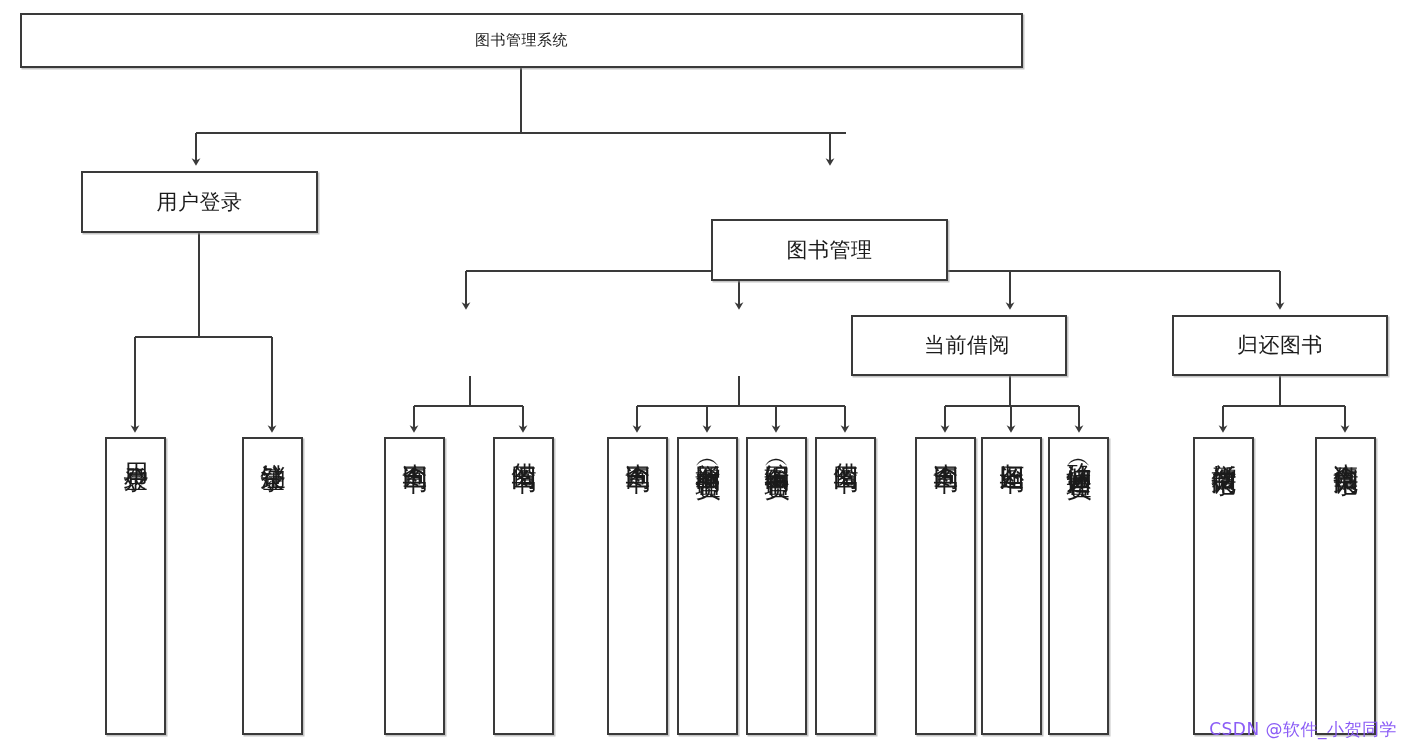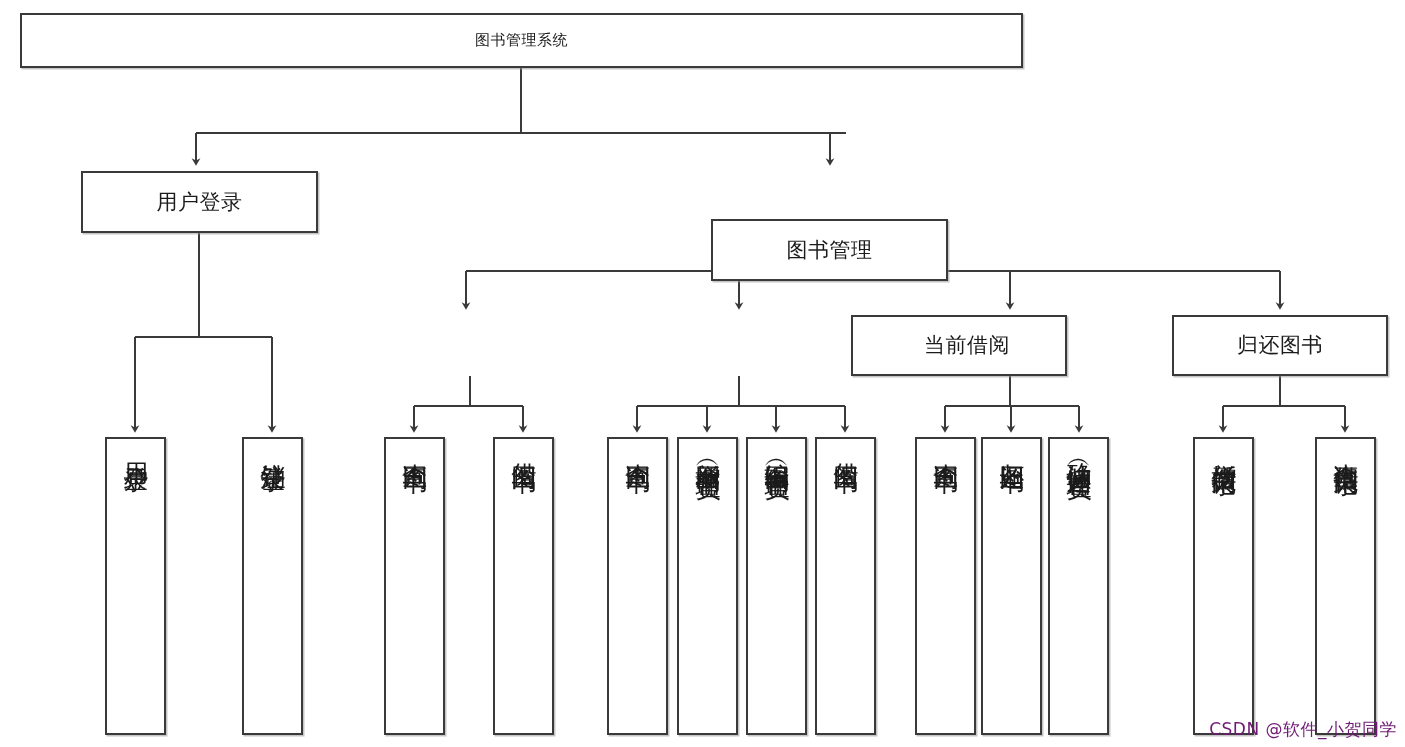--- a/index.html
+++ b/index.html
@@ -69,21 +69,21 @@
     white-space: normal;
   }
   .v-node.tall .lbl {
     font-size: 25px;
   }
   .watermark {
     position: absolute;
     right: 8px;
     bottom: 6px;
     font-size: 17px;
-    color: #701a75;
+    color: #8b5cf6;
     letter-spacing: 0.5px;
     white-space: nowrap;
     font-family: "DejaVu Sans", "Liberation Sans", sans-serif;
   }
 </style>
 </head>
 <body>
 
 <div id="canvas">
 

